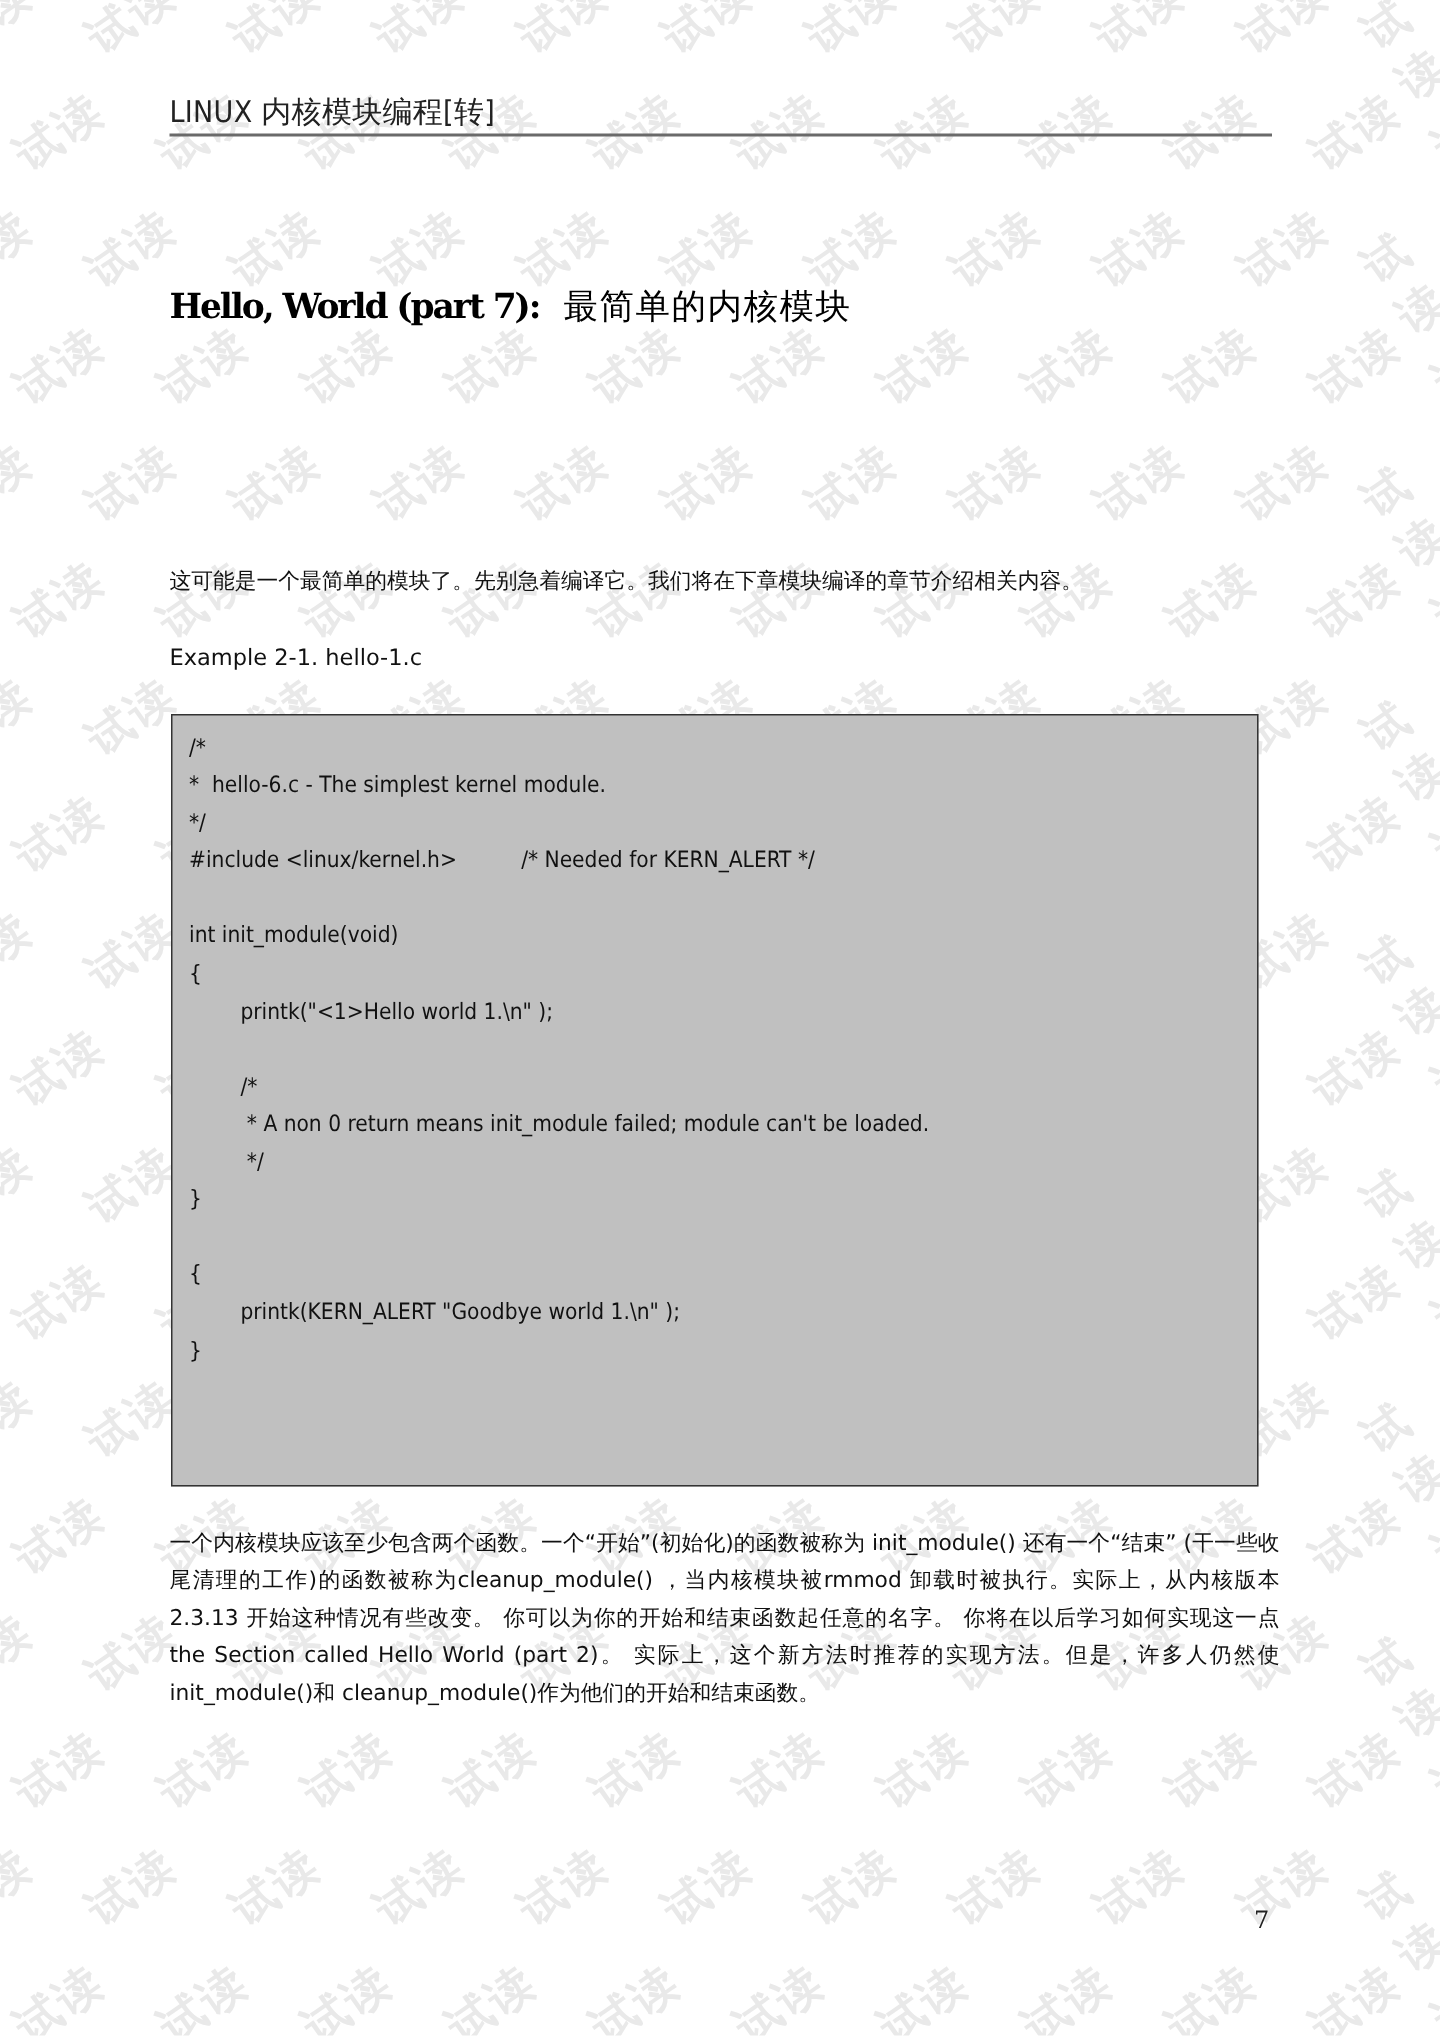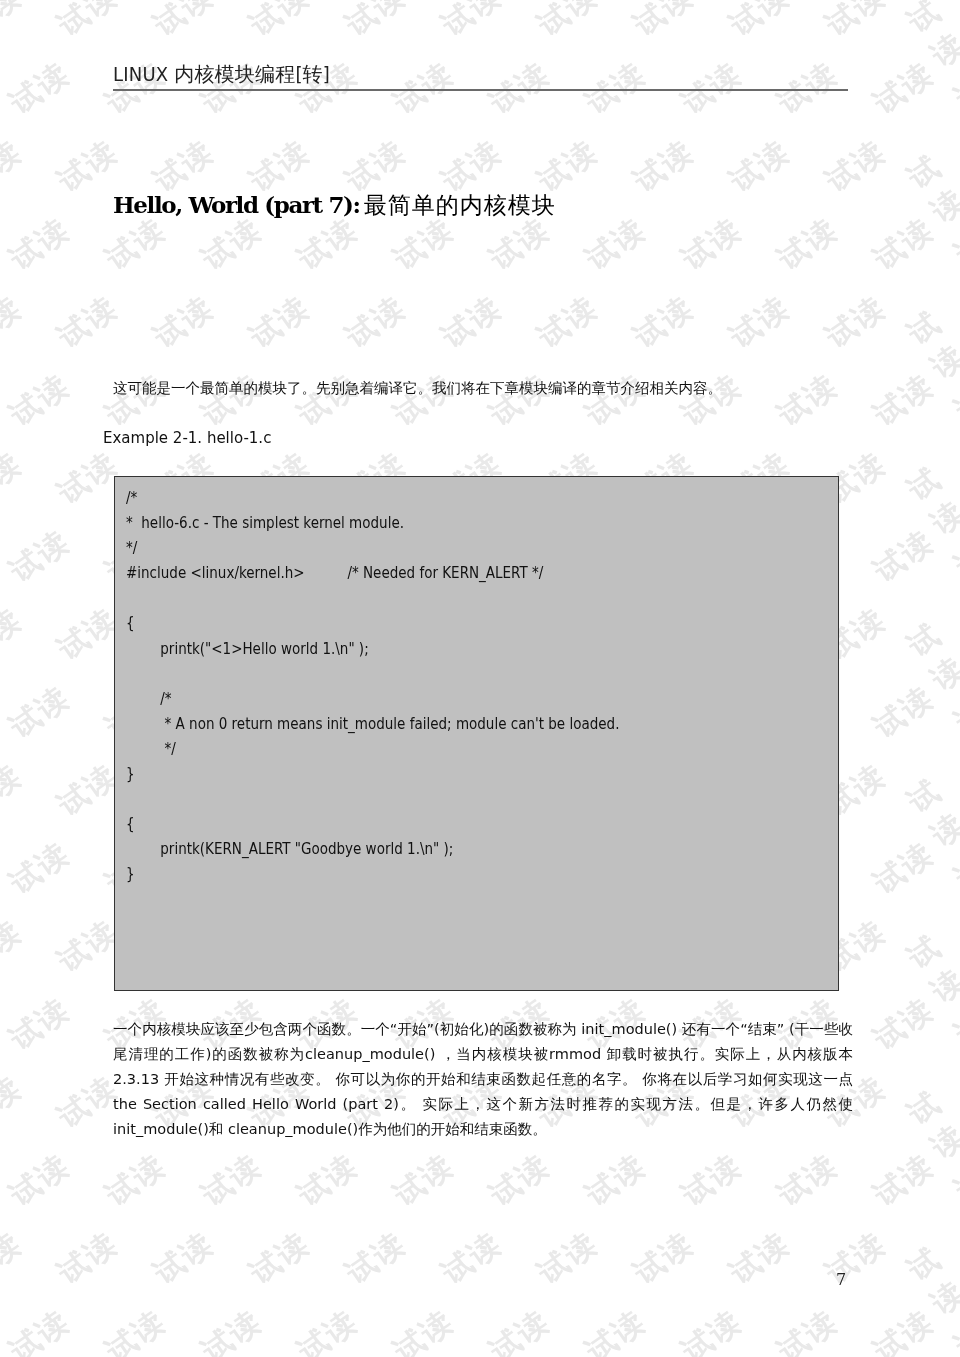--- a/index.html
+++ b/index.html
@@ -28,29 +28,29 @@
       font-family: "DejaVu Serif", "Liberation Serif", serif;
       font-weight: bold; font-size: 37px; letter-spacing: -2.6px; color: #000;
       line-height: 48px;
     }
     .section-title {
       position: absolute; left: 113px; top: 188px; margin: 0;
       font-family: "DejaVu Serif", "Liberation Serif", serif;
       font-weight: bold; font-size: 23px; letter-spacing: -1.4px; color: #000;
       line-height: 34px;
     }
-    .section-title .cjk { font-weight: normal; letter-spacing: 1px; font-family: "DejaVu Sans", sans-serif; margin-left: 4px; }
+    .section-title .cjk { font-weight: normal; letter-spacing: 1px; font-family: "DejaVu Sans", sans-serif; margin-left: 16px; }
     .para {
       position: absolute; left: 113px; width: 740px; margin: 0;
       font-size: 14.5px; line-height: 25px; color: #111;
       text-align: justify;
     }
     .p1 { top: 251px; }
     .p2 { top: 376px; }
-    .example-caption { position: absolute; left: 103px; top: 426px; margin: 0; font-size: 15px; line-height: 25px; }
+    .example-caption { position: absolute; left: 113px; top: 426px; margin: 0; font-size: 15px; line-height: 25px; }
     .code-box {
       position: absolute; left: 114px; top: 476px; width: 725px; height: 515px;
       background: #c0c0c0; border: 1.5px solid #333; box-sizing: border-box;
       padding: 9px 11px;
     }
     .code-line {
       font-family: "DejaVu Sans Condensed", "DejaVu Sans", sans-serif;
       font-size: 15px; line-height: 25.1px; height: 25.1px; white-space: pre; color: #111;
     }
     .p3 { top: 1017px; }
@@ -273,20 +273,21 @@
   <p class="para p2">这可能是一个最简单的模块了。先别急着编译它。我们将在下章模块编译的章节介绍相关内容。</p>
 
   <p class="example-caption">Example 2-1. hello-1.c</p>
 
   <div class="code-box">
     <div class="code-line">/*</div>
     <div class="code-line">*  hello-6.c - The simplest kernel module.</div>
     <div class="code-line">*/</div>
     <div class="code-line">#include &lt;linux/kernel.h&gt;          /* Needed for KERN_ALERT */</div>
     <div class="code-line"></div>
+    <div class="code-line">int init_module(void)</div>
     <div class="code-line">{</div>
     <div class="code-line">        printk("&lt;1&gt;Hello world 1.\n" );</div>
     <div class="code-line"></div>
     <div class="code-line">        /*</div>
     <div class="code-line">         * A non 0 return means init_module failed; module can't be loaded.</div>
     <div class="code-line">         */</div>
     <div class="code-line">}</div>
     <div class="code-line"></div>
     <div class="code-line">{</div>
     <div class="code-line">        printk(KERN_ALERT "Goodbye world 1.\n" );</div>

